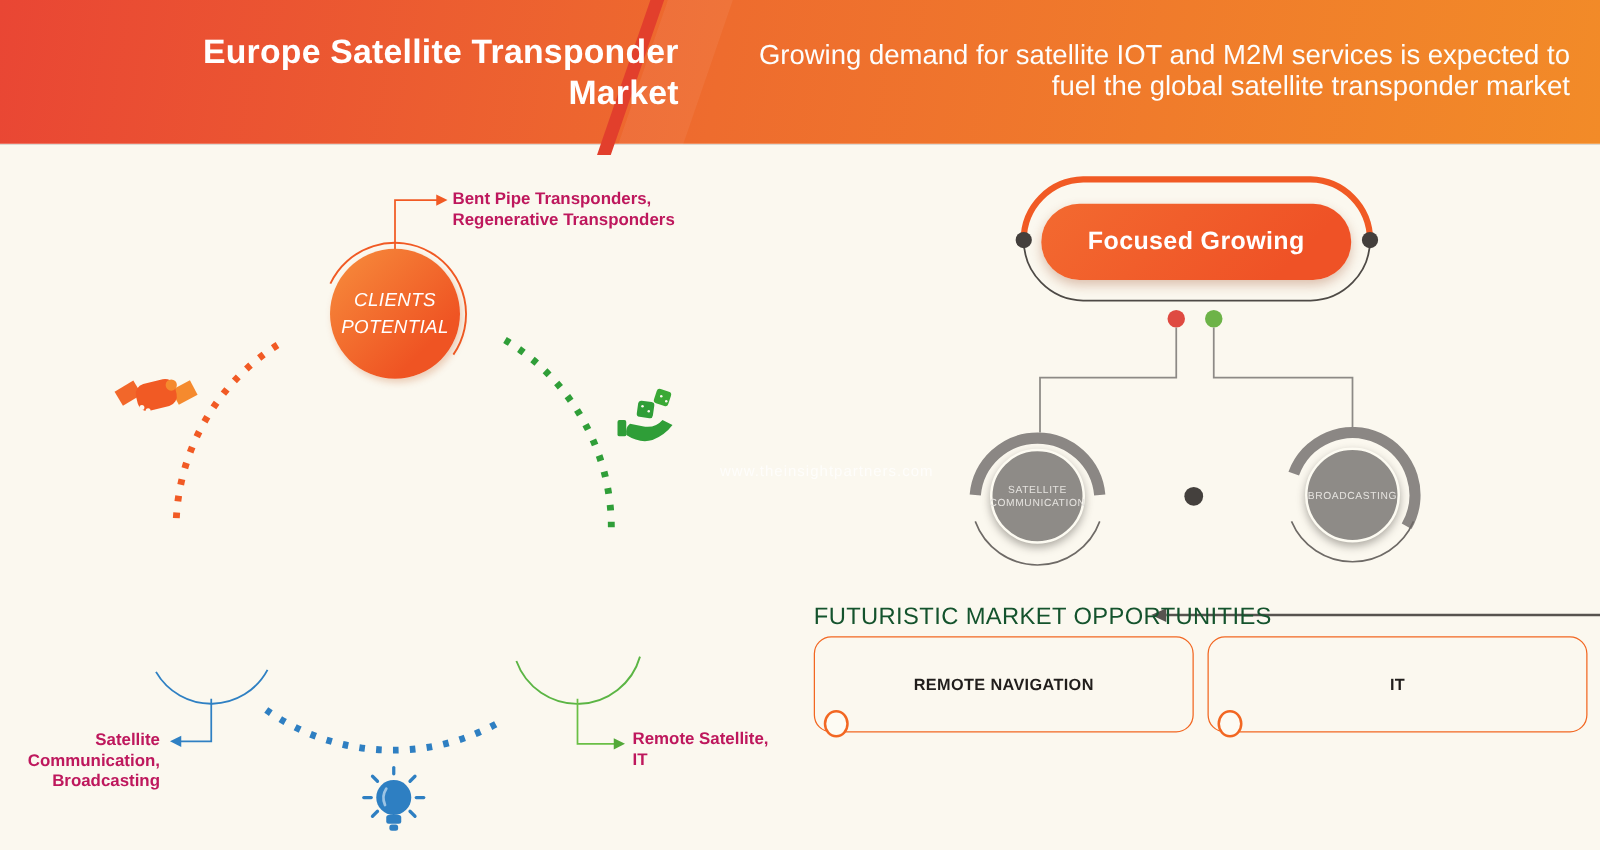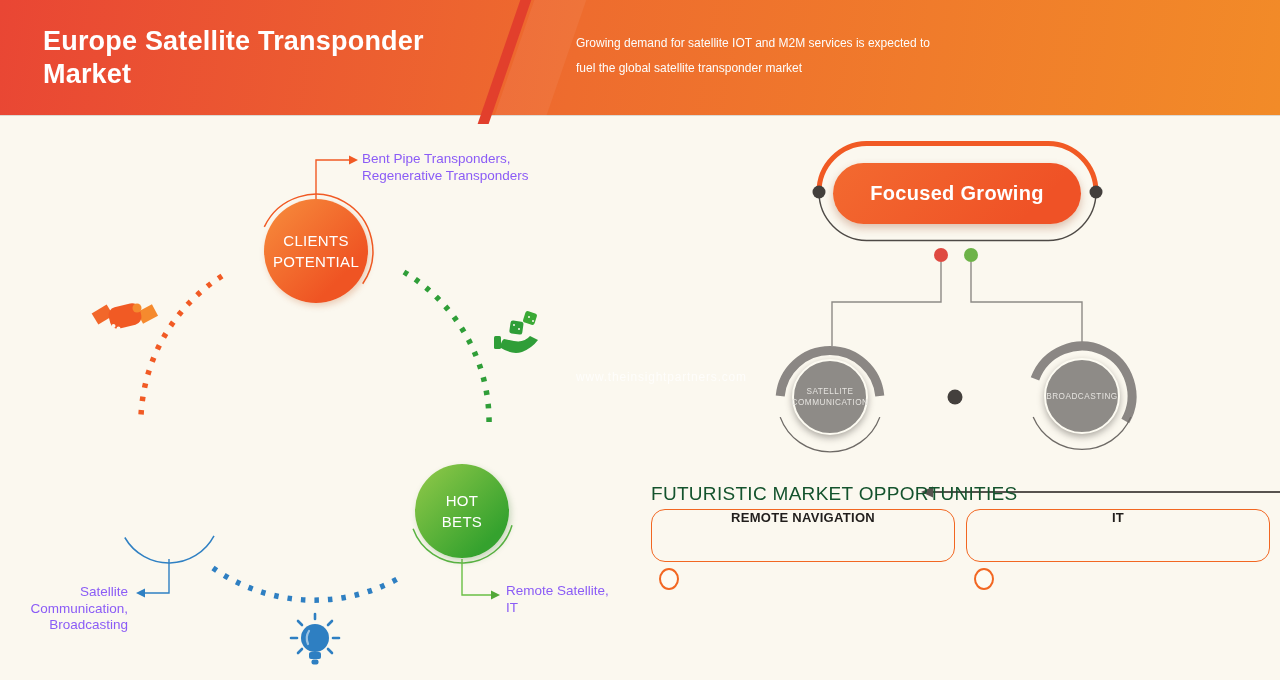--- a/index.html
+++ b/index.html
@@ -6,43 +6,44 @@
   .stage{
     position:relative;width:1280px;height:680px;overflow:hidden;
     background:#fbf8ef;font-family:"Liberation Sans",sans-serif;
     -webkit-font-smoothing:antialiased;
   }
   
   .header{
     position:absolute;left:0;top:0;width:1280px;height:115px;
     background:linear-gradient(100deg,#e94634 0%,#ee6c2e 45%,#f28b28 100%);
     box-shadow:0 1px 0 rgba(0,0,0,.12);
+    text-align:right;
   }
   .hdr-stripe{position:absolute;left:500px;top:-6px;width:11px;height:130px;
     background:#e23f2c;transform:skewX(-19deg);}
   .hdr-light{position:absolute;left:514px;top:-6px;width:52px;height:130px;
     background:rgba(255,255,255,.06);transform:skewX(-19deg);}
   .title{
     position:absolute;left:43px;top:25px;width:500px;
     font-size:27px;font-weight:bold;line-height:33px;color:#ffffff;
     white-space:pre-line;letter-spacing:.2px;
   }
   .subtitle{
     position:absolute;left:576px;top:31px;width:680px;
-    font-size:12px;line-height:25px;color:#fdfdfc;white-space:pre-line;
+    font-size:22px;line-height:25px;color:#fdfdfc;white-space:pre-line;
   }
   
   .ml{white-space:pre-line;}
-  .anno{position:absolute;font-size:13.5px;line-height:17px;color:#8b5cf6;}
+  .anno{position:absolute;font-size:13.5px;line-height:17px;color:#be185d;font-weight:bold;}
   svg{display:block;}
   .linework{position:absolute;left:0;top:0;}
   
   .bigcircle{
     position:absolute;border-radius:50%;display:flex;align-items:center;justify-content:center;
-    text-align:center;color:#fff;font-size:15px;line-height:21px;letter-spacing:.3px;
+    text-align:center;color:#fff;font-size:15px;line-height:21px;letter-spacing:.3px;font-style:italic;
   }
   .c-orange{left:264px;top:199px;width:104px;height:104px;
     background:linear-gradient(135deg,#f78e3d 0%,#ef5423 75%);
     box-shadow:2px 3px 6px rgba(190,80,20,.25);}
   .c-blue{left:123px;top:466px;width:92px;height:92px;
     background:linear-gradient(135deg,#5aa3d0 0%,#1e6cab 80%);
     box-shadow:2px 3px 6px rgba(30,90,140,.25);}
   .c-green{left:415px;top:464px;width:94px;height:94px;
     background:linear-gradient(135deg,#94ca4a 0%,#35a22e 80%);
     box-shadow:2px 3px 6px rgba(50,120,40,.25);}
@@ -62,23 +63,23 @@
     color:#e5e3df;font-size:8.2px;line-height:11px;letter-spacing:.5px;
   }
   .gn-1{left:792px;top:359px;}
   .gn-2{left:1044px;top:358px;}
   
   .opp-heading{
     position:absolute;left:651px;top:483px;font-size:19px;color:#14532d;
     letter-spacing:.3px;
   }
   .opp-box{
-    position:absolute;top:509px;width:304px;height:53px;box-sizing:border-box;
+    position:absolute;top:509px;width:304px;height:77px;box-sizing:border-box;
     border:1.5px solid #f26722;border-radius:14px;
-    display:flex;justify-content:center;
+    display:flex;align-items:center;justify-content:center;
     font-size:13px;font-weight:bold;color:#211e1c;letter-spacing:.3px;
   }
   .opp-1{left:651px;}
   .opp-2{left:966px;}
   .opp-ring{
     position:absolute;left:7px;top:58px;width:20px;height:22px;box-sizing:border-box;
     border:2.6px solid #f26722;border-radius:50%;background:#fdfbf3;
   }
   .watermark{
     position:absolute;left:576px;top:370px;width:220px;height:16px;
@@ -169,22 +170,20 @@
     <path d="M1035,378.9 A50,50 0 1 1 1125.3,421" fill="none" stroke="#8b8784" stroke-width="9"></path>
     <path d="M1033.2,417.1 A53,53 0 0 0 1130.8,417.1" fill="none" stroke="#6e6a66" stroke-width="1.3"></path>
     <circle cx="955" cy="397" r="7.5" fill="#44403d"></circle>
 
     <path d="M933,492 L1280,492" stroke="#57534f" stroke-width="2" fill="none"></path>
     <polygon points="921,492 933,486.5 933,497.5" fill="#57534f"></polygon>
   </svg>
 
   <div class="bigcircle c-orange ml">CLIENTS
 POTENTIAL</div>
-  <div class="bigcircle c-green ml">HOT
-BETS</div>
 
   <div class="anno ml" style="left:362px;top:150px;">Bent Pipe Transponders,
 Regenerative Transponders</div>
   <div class="anno ml" style="left:10px;top:584px;width:118px;text-align:right;line-height:16.5px;">Satellite
 Communication,
 Broadcasting</div>
   <div class="anno ml" style="left:506px;top:582px;">Remote Satellite,
 IT</div>
 
   <div class="pill">Focused Growing</div>

